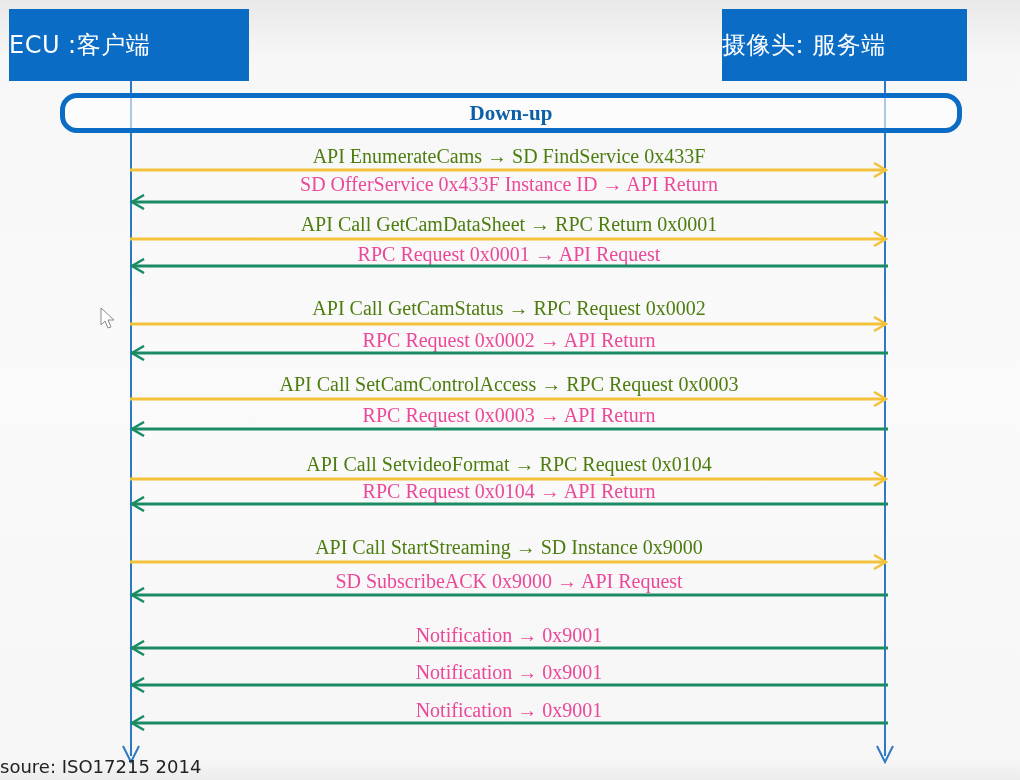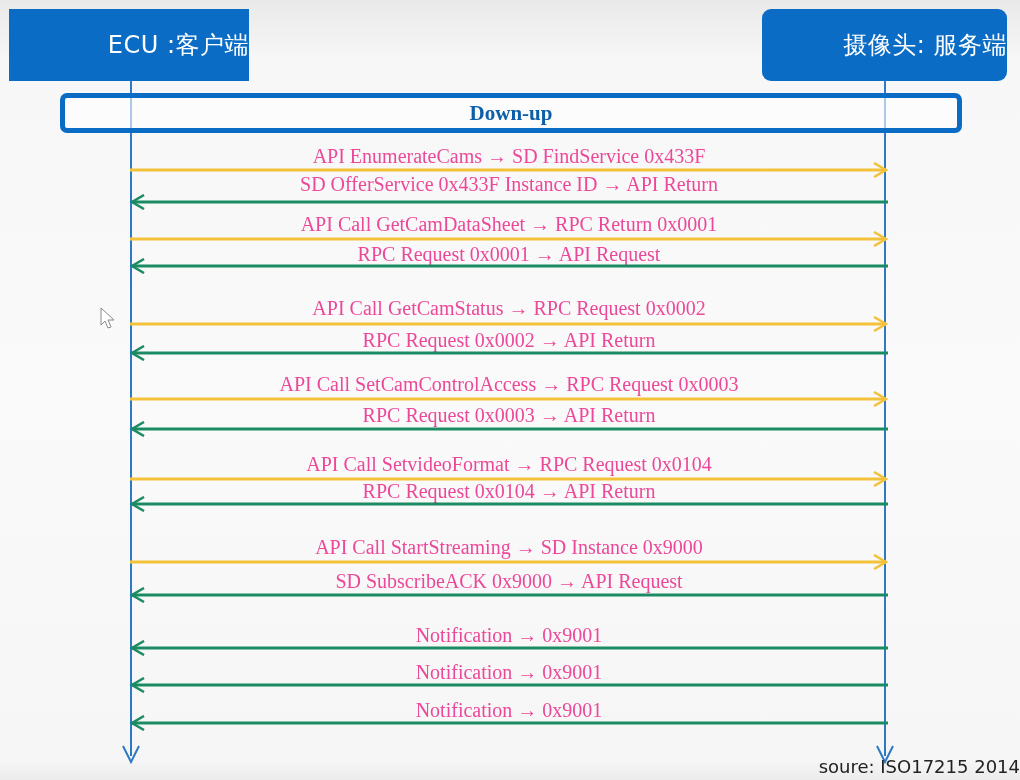--- a/index.html
+++ b/index.html
@@ -3,45 +3,45 @@
 <meta charset="utf-8">
 <style>
   html, body { margin: 0; padding: 0; }
   body {
     width: 1020px; height: 780px; overflow: hidden; position: relative;
     background: linear-gradient(180deg, #e9e9e9 0px, #f7f7f7 60px, #fafafa 400px, #f6f6f6 760px, #ececec 780px);
     font-family: "Liberation Serif", serif;
   }
   .actor {
     position: absolute; top: 9px; height: 72px; background: #0a6cc4;
-    color: #ffffff; display: flex; align-items: center; justify-content: flex-end;
+    color: #ffffff; display: flex; align-items: center; justify-content: flex-start;
     font-family: "DejaVu Sans", sans-serif; font-size: 24px; letter-spacing: 0.5px;
   }
   #actor-client { left: 9px; width: 240px; }
-  #actor-server { left: 762px; width: 245px; border-radius: 9px; }
+  #actor-server { left: 722px; width: 245px; }
   .lifeline { position: absolute; top: 81px; width: 2px; height: 675px; background: #2f78c4; }
   #lifeline-client { left: 130px; }
   #lifeline-server { left: 884px; }
   .lifeline-end { position: absolute; top: 744px; }
   .phase-box {
     position: absolute; left: 60px; top: 93px; width: 892px; height: 30px;
-    border: 5px solid #0a6cc4; border-radius: 7px; background: rgba(255,255,255,0.6);
+    border: 5px solid #0a6cc4; border-radius: 17px; background: rgba(255,255,255,0.6);
     display: flex; align-items: center; justify-content: center;
   }
   .phase-label { color: #0d5fa8; font-weight: bold; font-size: 21px; font-family: "Liberation Serif", serif; }
   .msg { position: absolute; left: 126px; width: 766px; }
   .msg-label {
     position: absolute; left: 0; width: 766px; text-align: center;
     font-size: 20px; white-space: nowrap;
   }
-  .msg.req .msg-label { color: #ec4899; }
+  .msg.req .msg-label { color: #4d7c0f; }
   .msg.resp .msg-label { color: #ec4899; }
   .msg svg { position: absolute; left: 0; }
   .source {
-    position: absolute; left: 0; width: 1020px; top: 756px; text-align: right;
+    position: absolute; left: 0; width: 1020px; top: 756px; text-align: left;
     font-family: "DejaVu Sans", sans-serif; font-size: 18px; color: #222;
   }
   .cursor { position: absolute; left: 100px; top: 307px; }
 </style>
 </head>
 <body>
 
 <div class="actor" id="actor-client">
   <span>ECU :客户端</span>
 </div>

